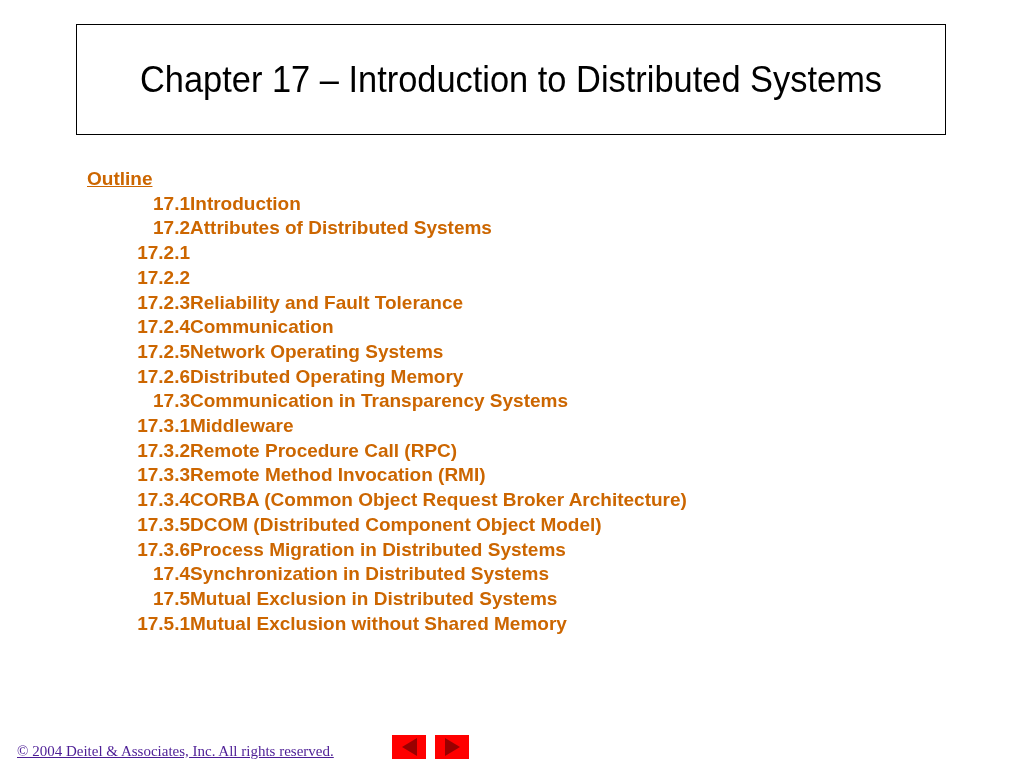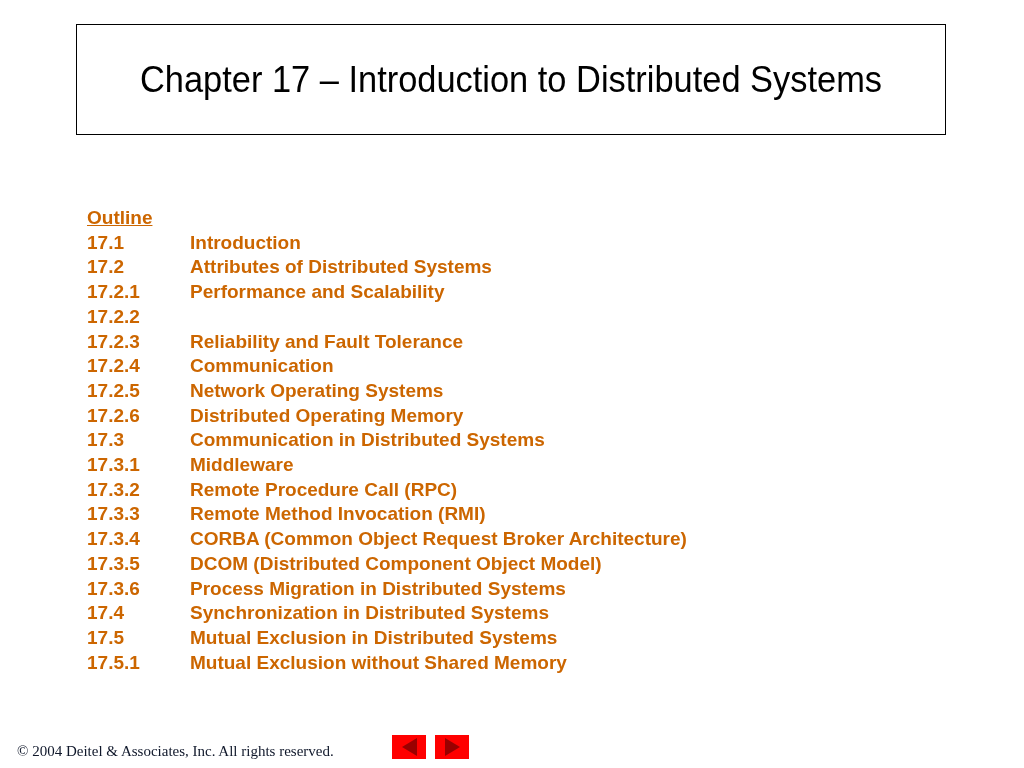--- a/index.html
+++ b/index.html
@@ -1,23 +1,23 @@
 <!DOCTYPE html>
 <html><head>
 <meta charset="utf-8">
 <style>
   html, body { margin:0; padding:0; }
   body { width:1024px; height:768px; background:#ffffff; position:relative; overflow:hidden; font-family:"Liberation Sans", sans-serif; }
   .title-box { position:absolute; left:76px; top:24px; width:870px; height:111px; border:1px solid #000; box-sizing:border-box; display:flex; align-items:center; justify-content:center; text-align:right; }
   .title-text { font-family:"Liberation Sans", sans-serif; font-size:37px; line-height:44px; color:#000; transform:scaleX(0.93); }
-  .outline { position:absolute; left:87px; top:167px; color:#CC6600; font-weight:bold; font-size:19px;margin-top:39px; }
+  .outline { position:absolute; left:87px; top:167px; color:#CC6600; font-weight:bold; font-size:19px; }
   .outline-heading { text-decoration:underline; line-height:24.7px; display:block; }
-  .row { display:flex; line-height:24.7px; white-space:nowrap; }
+  .row { display:flex; line-height:24.7px; white-space:nowrap;text-align:right; }
   .row .num { width:103px; }
-  .footer { position:absolute; left:17px; top:743px; font-family:"Liberation Serif", serif; font-size:15px; color:#0f172a; }
+  .footer { position:absolute; left:17px; top:743px; font-family:"Liberation Serif", serif; font-size:15px; color:#4c1d95;text-decoration:underline; }
   .nav { position:absolute; top:735px; width:34px; height:24px; background:#ff0000; display:flex; align-items:center; justify-content:center; cursor:pointer; }
   .tri-left { width:0; height:0; border-top:9px solid transparent; border-bottom:9px solid transparent; border-right:15px solid #990000; }
   .tri-right { width:0; height:0; border-top:9px solid transparent; border-bottom:9px solid transparent; border-left:15px solid #990000; }
 </style>
 </head>
 <body>
 
 <div class="title-box">
   <div class="title-text">Chapter 17 – Introduction to Distributed Systems</div>
 </div>
@@ -28,21 +28,20 @@
       <div class="row">
         <span class="num">17.1</span>
         <span>Introduction</span>
       </div>
       <div class="row">
         <span class="num">17.2</span>
         <span>Attributes of Distributed Systems</span>
       </div>
       <div class="row">
         <span class="num">17.2.1</span>
-        <span>Performance and Scalability</span>
       </div>
       <div class="row">
         <span class="num">17.2.2</span>
       </div>
       <div class="row">
         <span class="num">17.2.3</span>
         <span>Reliability and Fault Tolerance</span>
       </div>
       <div class="row">
         <span class="num">17.2.4</span>
@@ -51,21 +50,21 @@
       <div class="row">
         <span class="num">17.2.5</span>
         <span>Network Operating Systems</span>
       </div>
       <div class="row">
         <span class="num">17.2.6</span>
         <span>Distributed Operating Memory</span>
       </div>
       <div class="row">
         <span class="num">17.3</span>
-        <span>Communication in Distributed Systems</span>
+        <span>Communication in Transparency Systems</span>
       </div>
       <div class="row">
         <span class="num">17.3.1</span>
         <span>Middleware</span>
       </div>
       <div class="row">
         <span class="num">17.3.2</span>
         <span>Remote Procedure Call (RPC)</span>
       </div>
       <div class="row">

